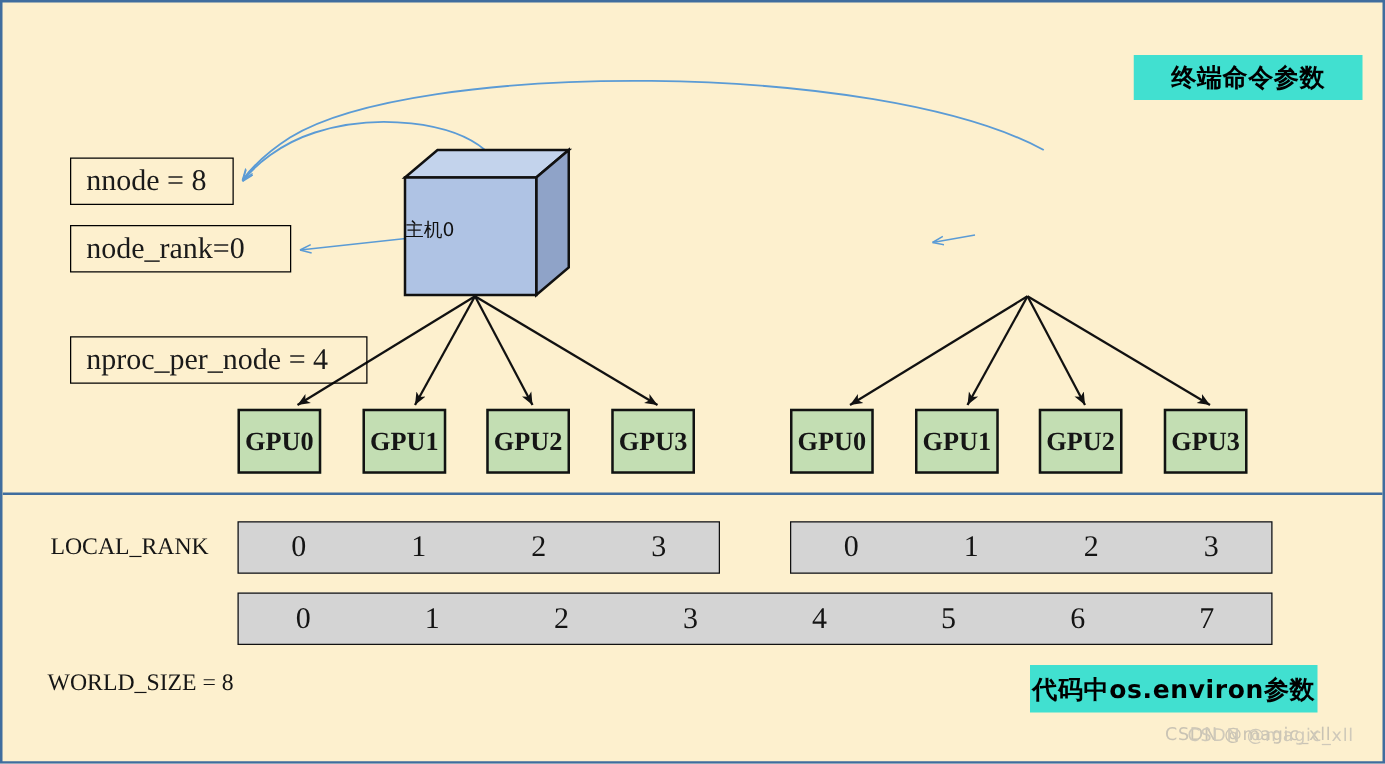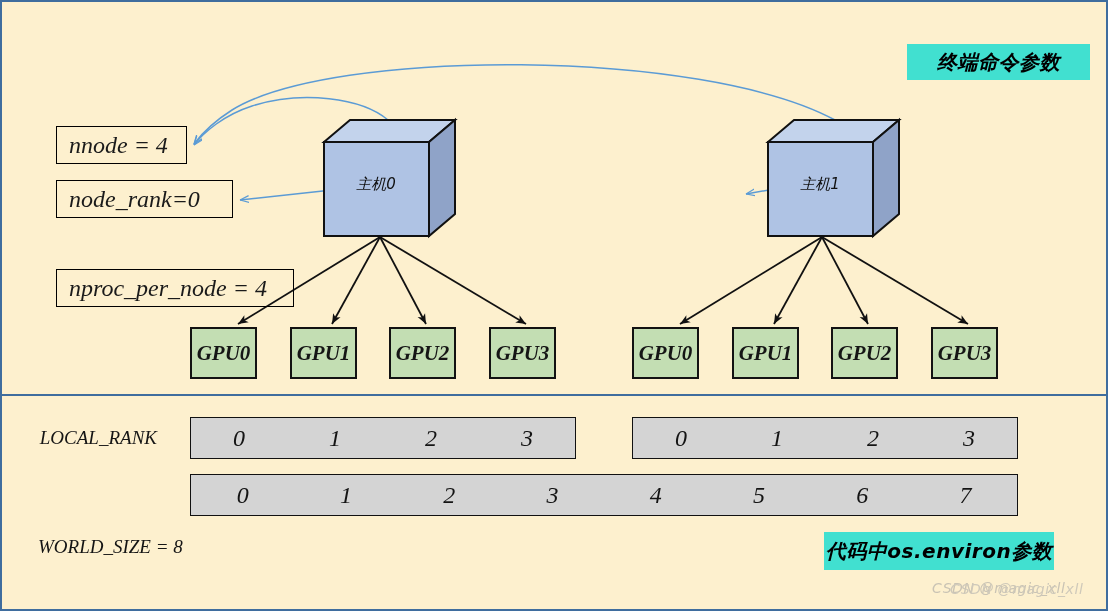--- a/index.html
+++ b/index.html
@@ -4,21 +4,20 @@
 <style>
   html,body{margin:0;padding:0;background:#fff;}
   #root{
     position:relative;
     width:1108px;height:611px;
     background:#FDF0CE;
     border:2px solid #3F6D9E;
     box-sizing:border-box;
     font-family:"Liberation Serif", serif;
     overflow:hidden;
-    font-style:italic;
   }
   .abs{position:absolute;}
 
   
   #divider{
     left:0;top:392px;width:1108px;height:2px;background:#3F6D9E;
   }
 
   
   .legend{
@@ -51,21 +50,21 @@
   #box-node-rank-1{left:562px;top:172px;width:175px;height:38px;}
 
   
   .cube{width:132px;height:119px;}
   #cube0{left:322px;top:117px;}
   #cube1{left:766px;top:117px;}
   .cube svg{display:block;overflow:visible;}
   .cube-label{
     position:absolute;
     left:0;top:56px;width:104px;
-    text-align:center;
+    text-align:left;
     font-family:"DejaVu Sans", sans-serif;
     font-size:15px;color:#101010;
     pointer-events:none;
   }
 
   
   .gpu{
     width:67px;height:52px;
     background:#C3DEB3;
     border:2px solid #121212;
@@ -145,56 +144,48 @@
     <path d="M 820,235 L 678,322" fill="none" stroke="#111" stroke-width="1.8" marker-end="url(#ah-black)"></path>
     <path d="M 820,235 L 772,322" fill="none" stroke="#111" stroke-width="1.8" marker-end="url(#ah-black)"></path>
     <path d="M 820,235 L 866,322" fill="none" stroke="#111" stroke-width="1.8" marker-end="url(#ah-black)"></path>
     <path d="M 820,235 L 966,322" fill="none" stroke="#111" stroke-width="1.8" marker-end="url(#ah-black)"></path>
   </svg>
 
   <div class="abs legend" id="legend-top">终端命令参数</div>
 
   <div class="abs legend" id="legend-bottom">代码中os.environ参数</div>
 
-  <div class="abs param-box" id="box-nnode">nnode = 4</div>
+  <div class="abs param-box" id="box-nnode">nnode = 8</div>
 
   <div class="abs param-box" id="box-node-rank-0">node_rank=0</div>
 
   <div class="abs param-box" id="box-nproc">nproc_per_node = 4</div>
 
 
   <div class="abs cube" id="cube0">
     <svg width="132" height="119" viewBox="0 0 132 119" xmlns="http://www.w3.org/2000/svg">
       <polygon points="0,23 26,1 131,1 105,23" fill="#C3D3EC" stroke="#111" stroke-width="2"></polygon>
       <polygon points="105,23 131,1 131,95 105,117" fill="#8FA3C8" stroke="#111" stroke-width="2"></polygon>
       <rect x="0" y="23" width="105" height="94" fill="#AFC3E4" stroke="#111" stroke-width="2"></rect>
     </svg>
     <div class="cube-label">主机0</div>
   </div>
 
-  <div class="abs cube" id="cube1">
-    <svg width="132" height="119" viewBox="0 0 132 119" xmlns="http://www.w3.org/2000/svg">
-      <polygon points="0,23 26,1 131,1 105,23" fill="#C3D3EC" stroke="#111" stroke-width="2"></polygon>
-      <polygon points="105,23 131,1 131,95 105,117" fill="#8FA3C8" stroke="#111" stroke-width="2"></polygon>
-      <rect x="0" y="23" width="105" height="94" fill="#AFC3E4" stroke="#111" stroke-width="2"></rect>
-    </svg>
-    <div class="cube-label">主机1</div>
-  </div>
 
   <div class="abs gpu" style="left:188px;top:325px;">GPU0</div>
   <div class="abs gpu" style="left:288px;top:325px;">GPU1</div>
   <div class="abs gpu" style="left:387px;top:325px;">GPU2</div>
   <div class="abs gpu" style="left:487px;top:325px;">GPU3</div>
 
   <div class="abs gpu" style="left:630px;top:325px;">GPU0</div>
   <div class="abs gpu" style="left:730px;top:325px;">GPU1</div>
   <div class="abs gpu" style="left:829px;top:325px;">GPU2</div>
   <div class="abs gpu" style="left:929px;top:325px;">GPU3</div>
 
-  <div class="abs row-label" style="left:0;top:425px;width:155px;text-align:right;">LOCAL_RANK</div>
+  <div class="abs row-label" style="left:10px;top:425px;width:155px;text-align:right;">LOCAL_RANK</div>
 
   <div class="abs rank-bar" style="left:188px;top:415px;width:386px;height:42px;">
     <span class="rank-cell">0</span>
     <span class="rank-cell">1</span>
     <span class="rank-cell">2</span>
     <span class="rank-cell">3</span>
   </div>
 
   <div class="abs rank-bar" style="left:630px;top:415px;width:386px;height:42px;">
     <span class="rank-cell">0</span>

